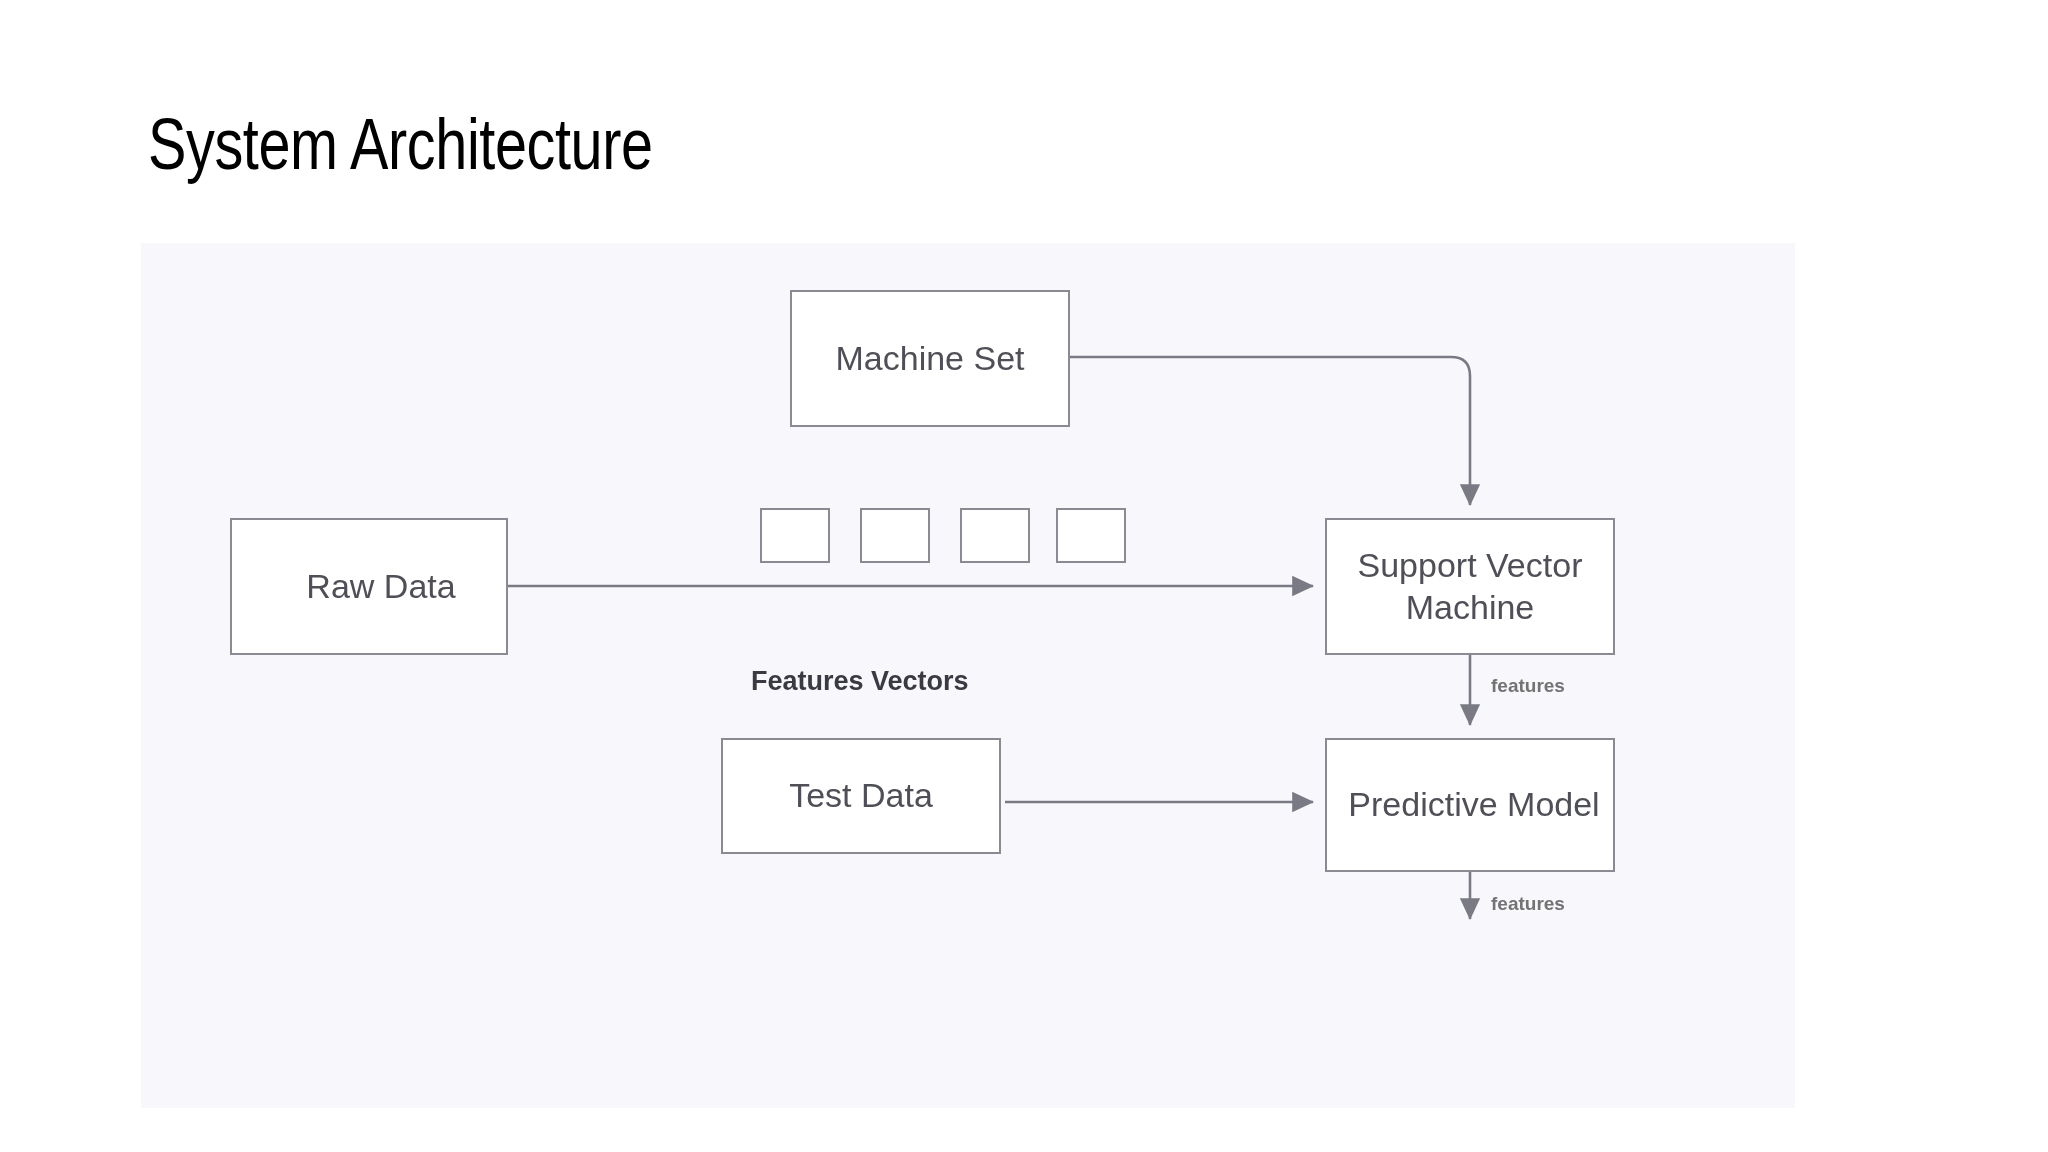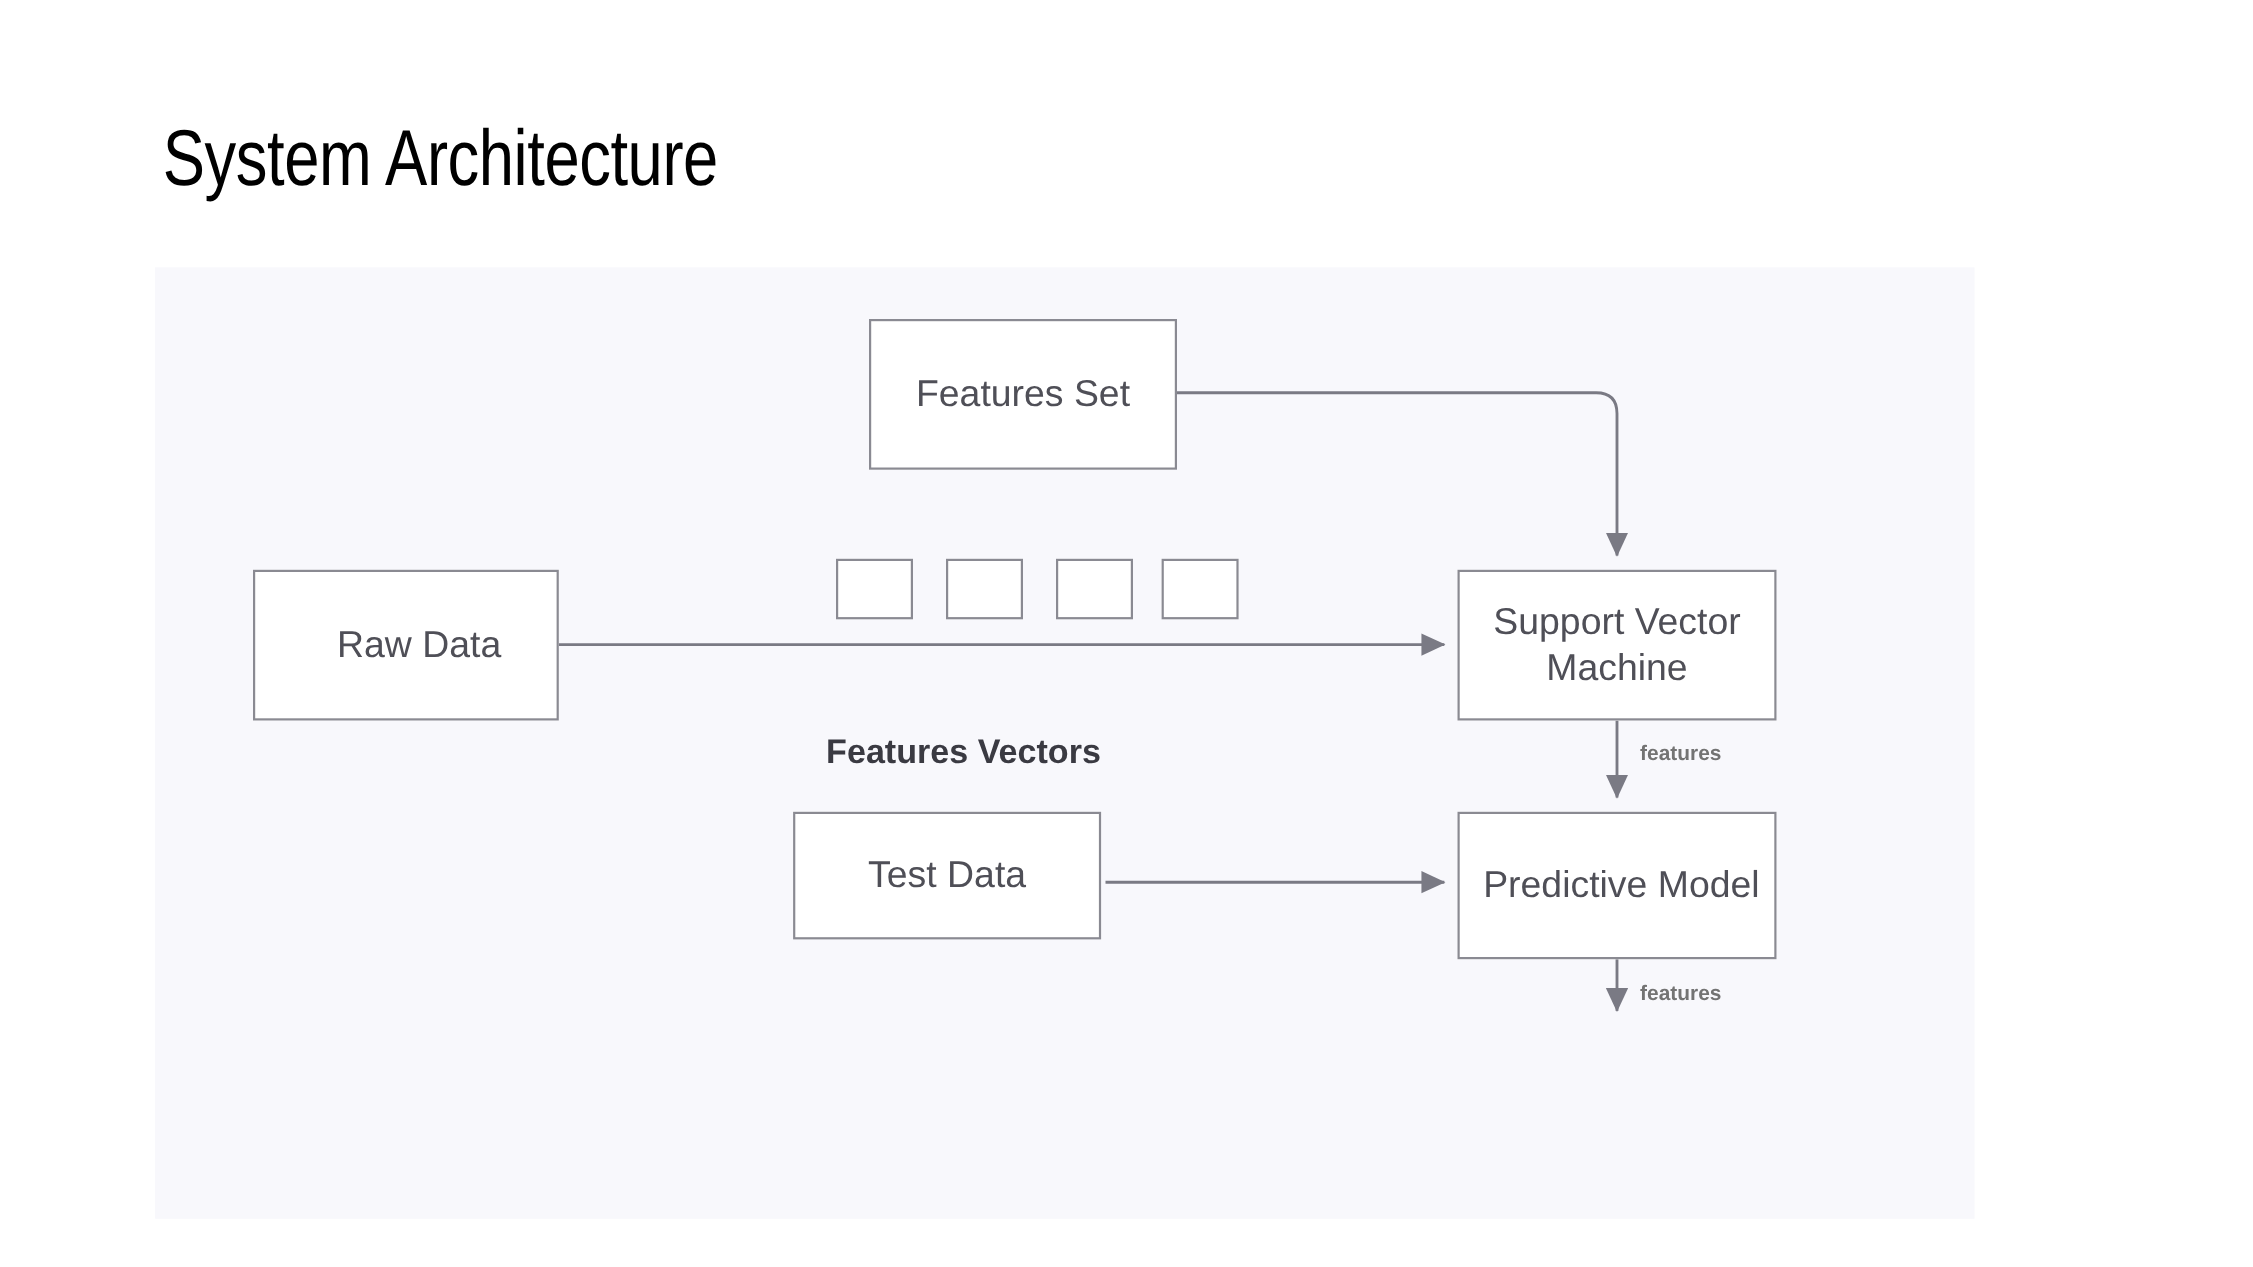--- a/index.html
+++ b/index.html
@@ -102,21 +102,21 @@
   
   .edge-label {
     position: absolute;
     color: #737373;
     font-family: "Liberation Sans", sans-serif;
     white-space: nowrap;
   }
   #label-features-vectors {
     left: 610px;
     top: 423px;
-    font-size: 31px;
+    font-size: 27px;
     font-weight: 700;
     color: #3a3a42;
   }
   #label-features-1 {
     left: 1350px;
     top: 432px;
     font-size: 19px;
     font-weight: 600;
   }
   #label-features-2 {
@@ -144,21 +144,21 @@
 
     <path d="M 367 343 L 1172 343" fill="none" stroke="#7a7a84" stroke-width="2.6" marker-end="url(#arrowhead)"></path>
 
     <path d="M 1329 412 L 1329 482" fill="none" stroke="#7a7a84" stroke-width="2.6" marker-end="url(#arrowhead)"></path>
 
     <path d="M 864 559 L 1172 559" fill="none" stroke="#7a7a84" stroke-width="2.6" marker-end="url(#arrowhead)"></path>
 
     <path d="M 1329 629 L 1329 676" fill="none" stroke="#7a7a84" stroke-width="2.6" marker-end="url(#arrowhead)"></path>
   </svg>
 
-  <div class="node" id="node-training-set">Features Set</div>
+  <div class="node" id="node-training-set">Machine Set</div>
 
   <div class="node" id="node-raw-data">Raw Data</div>
 
   <div class="node" id="node-svm">Support Vector Machine</div>
 
   <div class="node" id="node-test-data">Test Data</div>
 
   <div class="node" id="node-predictive">Predictive Model</div>
 
 

